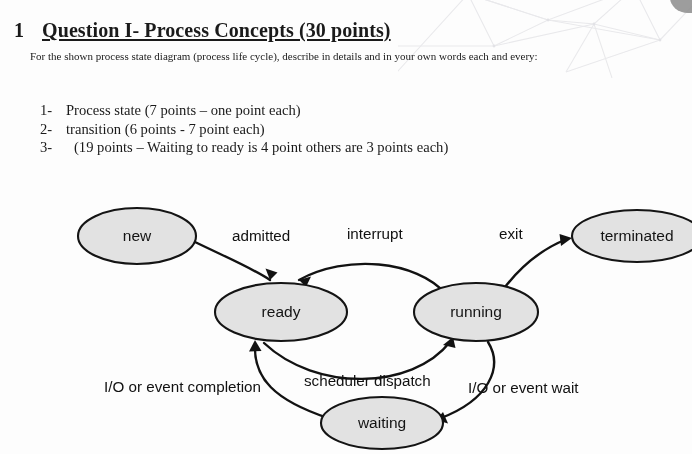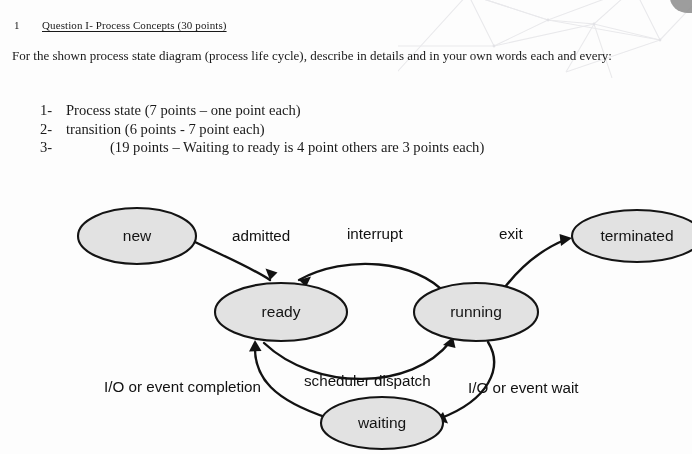--- a/index.html
+++ b/index.html
@@ -38,40 +38,40 @@
     border-radius: 0 0 0 60%;
     opacity: 0.85;
     pointer-events: none;
   }
 
   
   .heading-row {
     position: absolute;
     left: 14px;
     top: 19px;
-    font-size: 11px;
-    font-weight: normal;
+    font-size: 20px;
+    font-weight: bold;
     letter-spacing: 0.1px;
     white-space: nowrap;
   }
   .heading-num {
     display: inline-block;
     width: 28px;
   }
   .heading-title {
     text-decoration: underline;
     text-underline-offset: 2px;
   }
 
   .para {
     position: absolute;
-    left: 12px;
+    left: 30px;
     top: 46px;
     width: 640px;
-    font-size: 13px;
+    font-size: 11px;
     line-height: 20.5px;
   }
 
   .numlist {
     position: absolute;
     left: 40px;
     top: 101px;
     width: 620px;
     font-size: 14.6px;
     line-height: 18.5px;
@@ -81,21 +81,20 @@
     align-items: flex-start;
   }
   .numlist-marker {
     flex: 0 0 auto;
     width: 26px;
   }
   .numlist-body { flex: 1 1 auto; }
   .numlist-sub {
     display: block;
     padding-left: 8px;
-    margin-left: 36px;
   }
 
   
   #diagram {
     position: absolute;
     left: 16px;
     top: 196px;
     width: 692px;
     height: 258px;
   }

